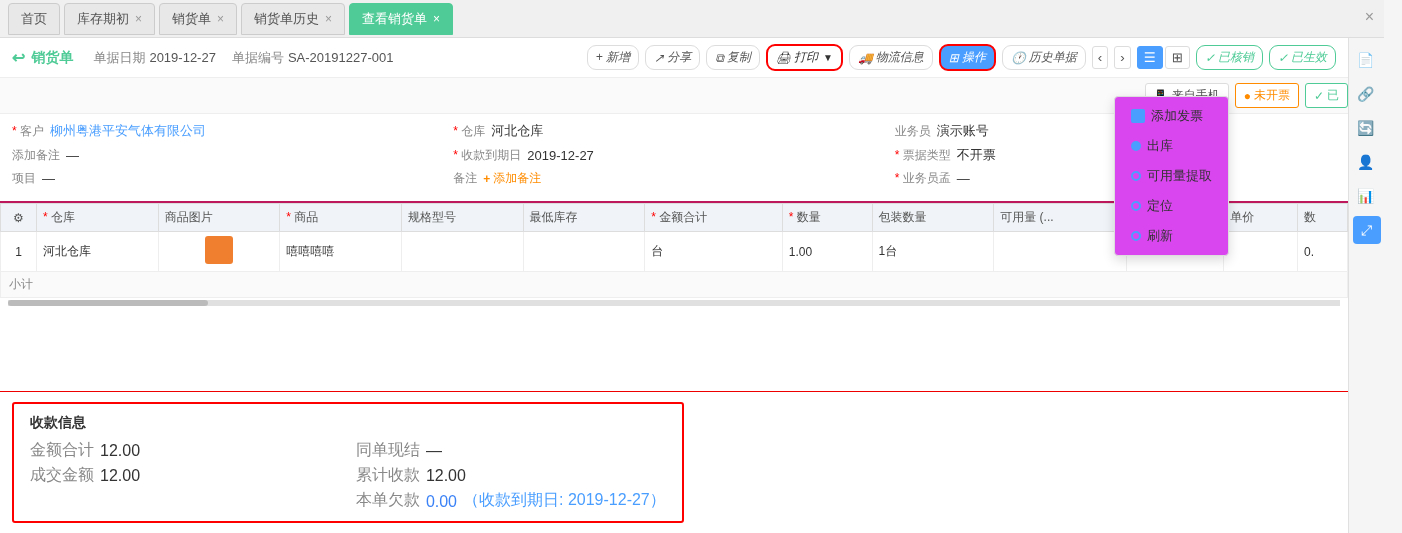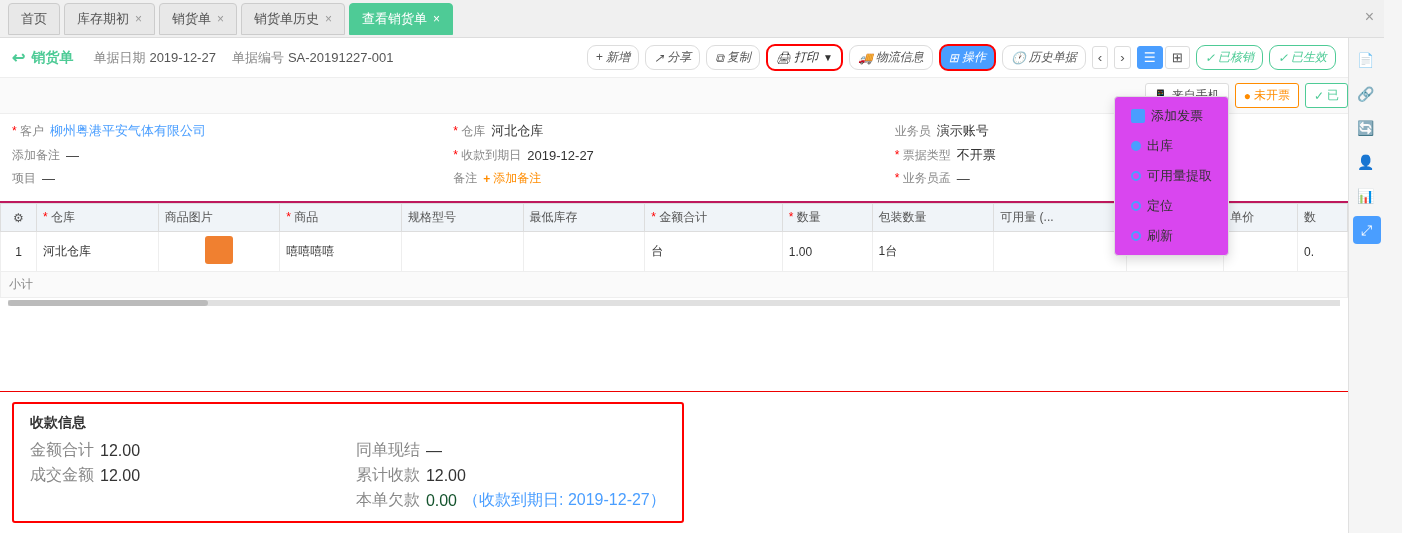--- a/index.html
+++ b/index.html
@@ -90,21 +90,21 @@
     .product-thumb { width: 28px; height: 28px; background: #f08030; border-radius: 3px; display: inline-block; }
 
     
     .bottom-section { display: flex; padding: 10px 12px; border-top: 1px solid #e00; background: #fff; flex-shrink: 0; }
     .receipt-info { border: 2px solid red; padding: 10px 16px; min-width: 320px; background: #fff; border-radius: 3px; }
     .receipt-title { font-weight: bold; font-size: 14px; margin-bottom: 8px; }
     .receipt-grid { display: grid; grid-template-columns: 1fr 1fr; gap: 4px 16px; font-size: 16px; }
     .receipt-item { display: flex; align-items: center; gap: 6px; }
     .receipt-label { color: #888; white-space: nowrap; }
     .receipt-value { color: #333; }
-    .receipt-value.red { color: #14532d; }
+    .receipt-value.red { color: #3b82f6; }
     .receipt-value.blue { color: #4a9eff; cursor: pointer; }
 
     
     .dropdown-menu {
       position: absolute; top: 96px; right: 155px; z-index: 100;
       background: #d946ef; border: 1px solid #ddd; border-radius: 4px;
       box-shadow: 0 4px 12px rgba(0,0,0,0.15); min-width: 110px; padding: 4px 4px;
     }
     .dropdown-item {
       display: flex; align-items: center; gap: 6px; padding: 6px 12px;
@@ -346,21 +346,21 @@
             <span class="receipt-value">—</span>
           </div>
           <div class="receipt-item">
             <span class="receipt-label">成交金额</span>
             <span class="receipt-value">12.00</span>
           </div>
           <div class="receipt-item">
             <span class="receipt-label">累计收款</span>
             <span class="receipt-value">12.00</span>
           </div>
-          <div class="receipt-item" style="grid-column: 2;">
+          <div class="receipt-item" style="grid-column: 2; align-items: flex-end;">
             <span class="receipt-label">本单欠款</span>
             <span class="receipt-value red">0.00</span>
             <span class="receipt-value blue">（收款到期日: 2019-12-27）</span>
           </div>
         </div>
       </div>
     </div>
 
   </div>
 

